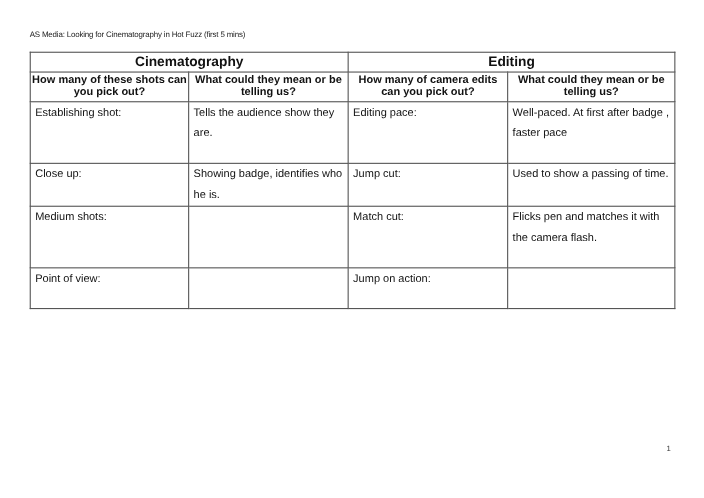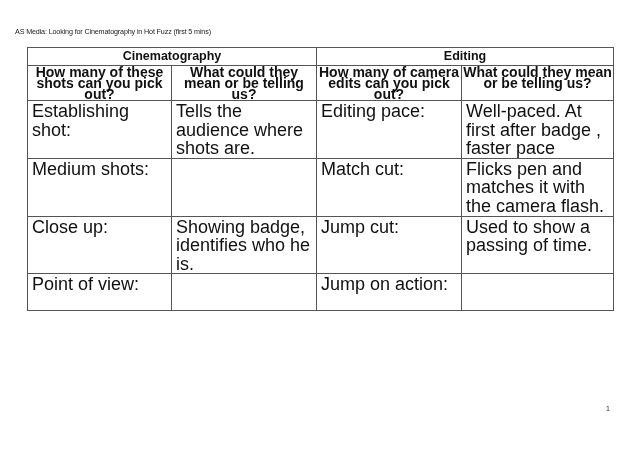--- a/index.html
+++ b/index.html
@@ -1,22 +1,22 @@
 <!DOCTYPE html>
 <html><head>
   <meta charset="utf-8">
   <style>
     html, body { margin: 0; padding: 0; background: #ffffff; }
     body { width: 640px; height: 453px; position: relative; overflow: hidden; font-family: "Liberation Sans", sans-serif; color: #111; }
-    .doc-title { position: absolute; left: 15px; top: 27px; font-size: 7.2px; letter-spacing: -0.15px; color: #222; }
+    .doc-title { position: absolute; left: 27px; top: 27px; font-size: 7.2px; letter-spacing: -0.15px; color: #222; }
     table.worksheet { position: absolute; left: 27px; top: 47px; border-collapse: collapse; table-layout: fixed; width: 586px; }
     table.worksheet td, table.worksheet th { border: 1px solid #555; padding: 0; vertical-align: top; }
     .sec-head { font-size: 12.5px; font-weight: bold; text-align: center; height: 17px; line-height: 17px; }
-    .sub-head { font-size: 14px; font-weight: bold; text-align: center; line-height: 11px; height: 25px; padding-top: 1px !important; }
-    .cell { font-size: 18px; line-height: 18.6px; padding: 1px 4px 0 4px !important; }
+    .sub-head { font-size: 10px; font-weight: bold; text-align: center; line-height: 11px; height: 25px; padding-top: 1px !important; }
+    .cell { font-size: 10px; line-height: 18.6px; padding: 1px 4px 0 4px !important; }
     .page-num { position: absolute; left: 606px; top: 405px; font-size: 7px; color: #333; }
   </style>
 </head>
 <body>
 
 <div class="doc-title">AS Media: Looking for Cinematography in Hot Fuzz (first 5 mins)</div>
 
 <table class="worksheet">
   <colgroup>
     <col style="width:144px">
@@ -30,35 +30,35 @@
     <th colspan="2" class="sec-head">Editing</th>
   </tr>
   <tr>
     <th class="sub-head">How many of these shots can you pick out?</th>
     <th class="sub-head">What could they mean or be telling us?</th>
     <th class="sub-head">How many of camera edits can you pick out?</th>
     <th class="sub-head">What could they mean or be telling us?</th>
   </tr>
   <tr style="height:56px">
     <td class="cell">Establishing shot:</td>
-    <td class="cell">Tells the audience where shots are.</td>
+    <td class="cell">Tells the audience show they are.</td>
     <td class="cell">Editing pace:</td>
     <td class="cell">Well-paced. At first after badge , faster pace</td>
+  </tr>
+  <tr style="height:39px">
+    <td class="cell">Close up:</td>
+    <td class="cell">Showing badge, identifies who he is.</td>
+    <td class="cell">Jump cut:</td>
+    <td class="cell">Used to show a passing of time.</td>
   </tr>
   <tr style="height:56px">
     <td class="cell">Medium shots:</td>
     <td class="cell"></td>
     <td class="cell">Match cut:</td>
     <td class="cell">Flicks pen and matches it with the camera flash.</td>
-  </tr>
-  <tr style="height:39px">
-    <td class="cell">Close up:</td>
-    <td class="cell">Showing badge, identifies who he is.</td>
-    <td class="cell">Jump cut:</td>
-    <td class="cell">Used to show a passing of time.</td>
   </tr>
   <tr style="height:37px">
     <td class="cell">Point of view:</td>
     <td class="cell"></td>
     <td class="cell">Jump on action:</td>
     <td class="cell"></td>
   </tr>
 </tbody>
   </table>
 

